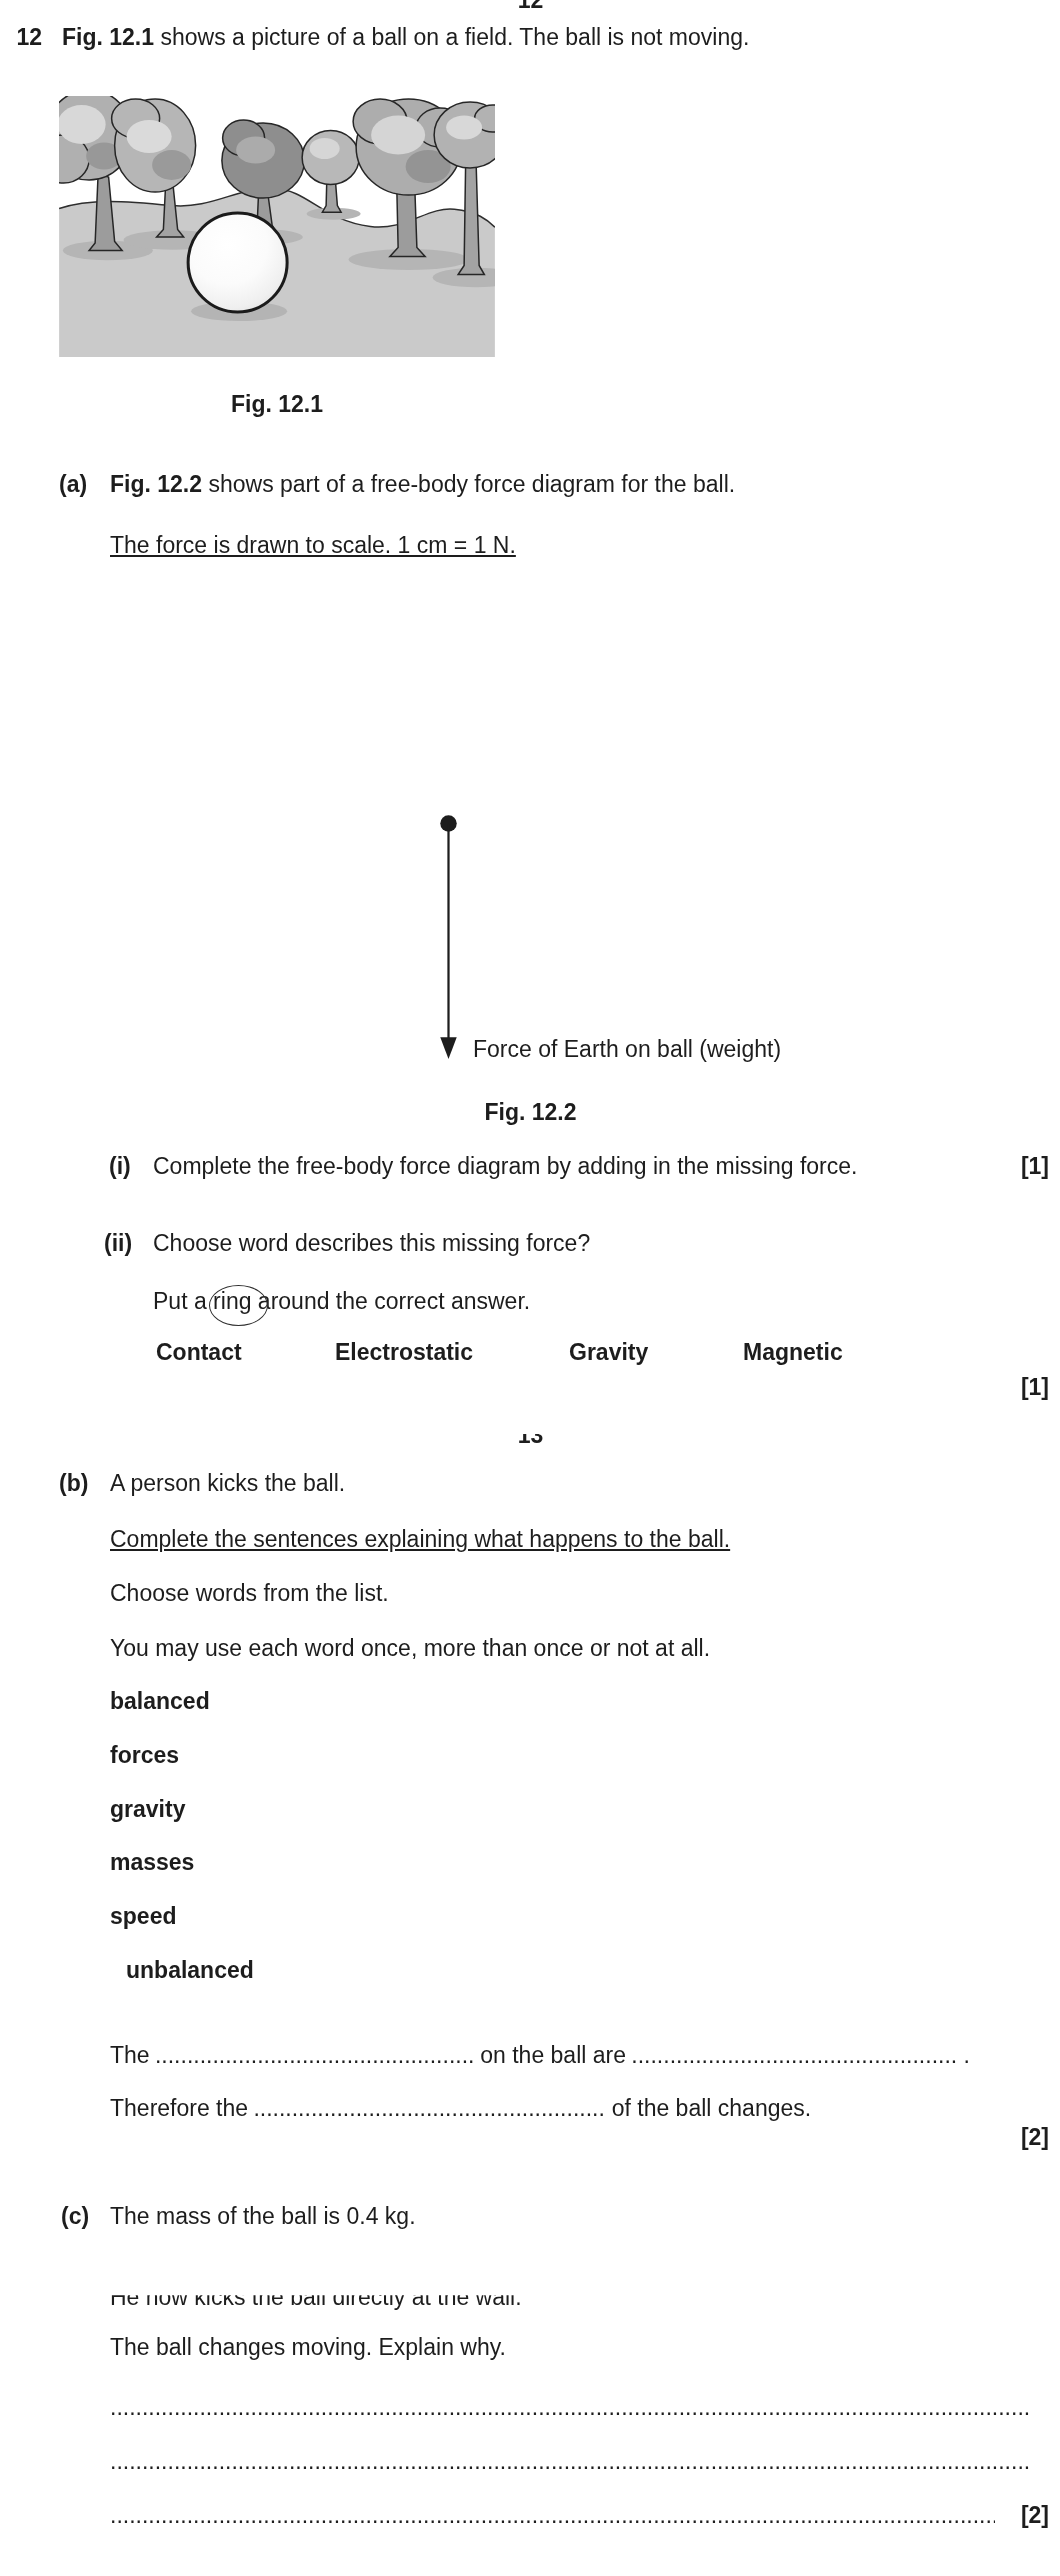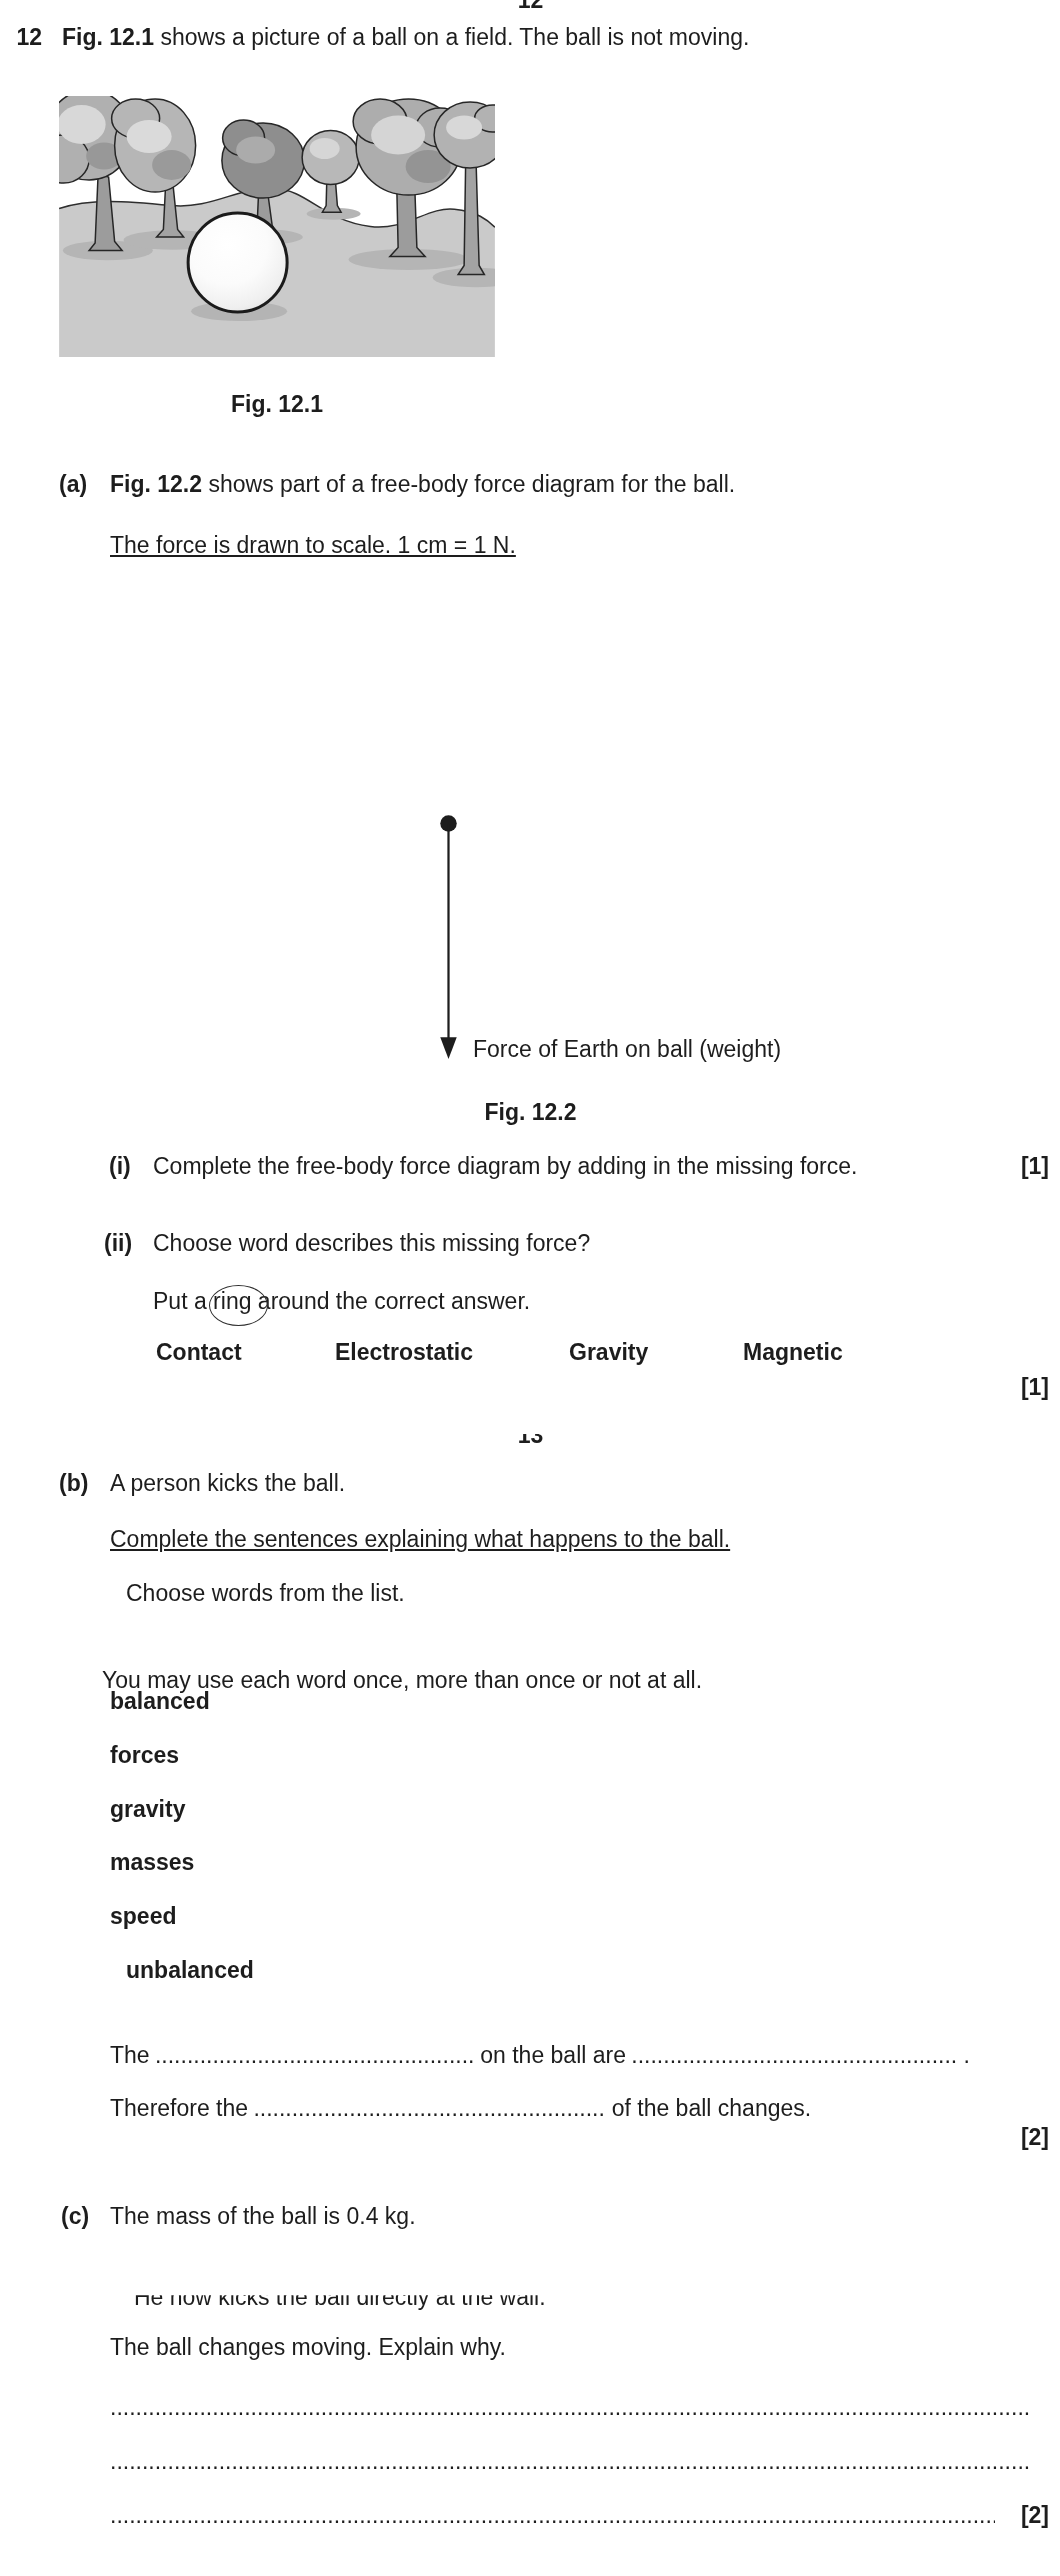--- a/index.html
+++ b/index.html
@@ -152,41 +152,41 @@
   <div class="ln b" style="top:1339px;left:743px;">Magnetic</div>
   <div class="ln mark right-mark" style="top:1374px;">[1]</div>
 
   <div class="clipbox" style="top:1434px;left:0;width:1041px;height:19.5px;">
     <span class="inner ln b centered" style="position:static;display:block;margin-top:-12px;width:1061px;">13</span>
   </div>
 
   <div class="ln b" style="top:1470px;left:59px;">(b)</div>
   <div class="ln" style="top:1470px;left:110px;">A person kicks the ball.</div>
   <div class="ln" style="top:1526px;left:110px;text-decoration:underline;">Complete the sentences explaining what happens to the ball.</div>
-  <div class="ln" style="top:1580px;left:110px;margin-left:16px;">Choose words from the list.</div>
-  <div class="ln" style="top:1635px;left:102px;margin-top:32px;">You may use each word once, more than once or not at all.</div>
+  <div class="ln" style="top:1580px;left:110px;">Choose words from the list.</div>
+  <div class="ln" style="top:1635px;left:110px;">You may use each word once, more than once or not at all.</div>
 
   <div class="ln b" style="top:1688px;left:110px;">balanced</div>
   <div class="ln b" style="top:1742px;left:110px;">forces</div>
   <div class="ln b" style="top:1796px;left:110px;">gravity</div>
   <div class="ln b" style="top:1849px;left:110px;">masses</div>
   <div class="ln b" style="top:1903px;left:110px;">speed</div>
   <div class="ln b" style="top:1957px;left:110px;margin-left:16px;">unbalanced</div>
 
   <div class="ln" style="top:2042px;left:110px;">
     <span>The</span><span class="blank" style="width:320px;">..............................................................</span><span>on the ball are</span><span class="blank" style="width:327px;">..............................................................</span><span>.</span>
   </div>
   <div class="ln" style="top:2095px;left:110px;">
     <span>Therefore the</span><span class="blank" style="width:353px;">..............................................................</span><span>of the ball changes.</span>
   </div>
   <div class="ln mark right-mark" style="top:2124px;">[2]</div>
 
   <div class="ln b" style="top:2203px;left:61px;">(c)</div>
   <div class="ln" style="top:2203px;left:110px;">The mass of the ball is 0.4 kg.</div>
-  <div class="ln" style="top:2284px;left:110px;clip-path:inset(11.3px 0 0 0);margin-left:24px;">He now kicks the ball directly at the wall.</div>
+  <div class="ln" style="top:2284px;left:110px;clip-path:inset(11.3px 0 0 0);">He now kicks the ball directly at the wall.</div>
   <div class="ln" style="top:2334px;left:110px;">The ball changes moving. Explain why.</div>
 
   <div class="ln dotline" style="top:2394px;left:110px;width:920px;">.......................................................................................................................................................................................</div>
   <div class="ln dotline" style="top:2448px;left:110px;width:920px;">.......................................................................................................................................................................................</div>
   <div class="ln" style="top:2502px;left:110px;width:939px;">
     <span class="blank" style="width:885px;margin:0;">.......................................................................................................................................................................................</span>
     <span class="mark" style="position:absolute;right:0;top:0;">[2]</span>
   </div>
 
 </div>

